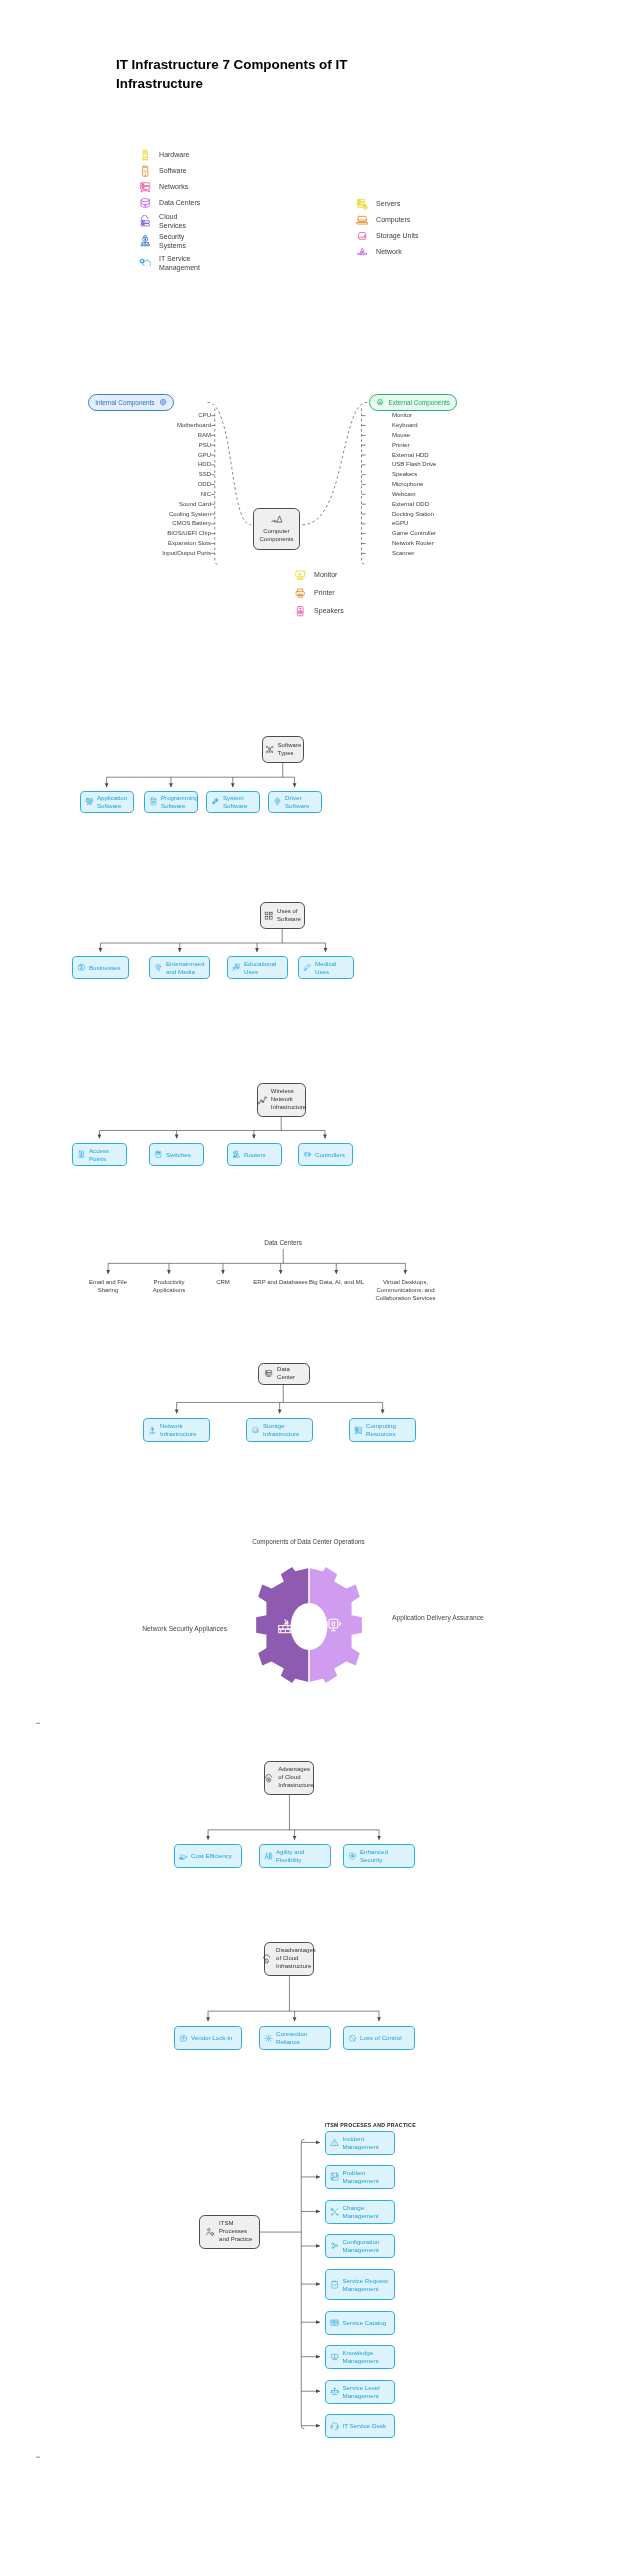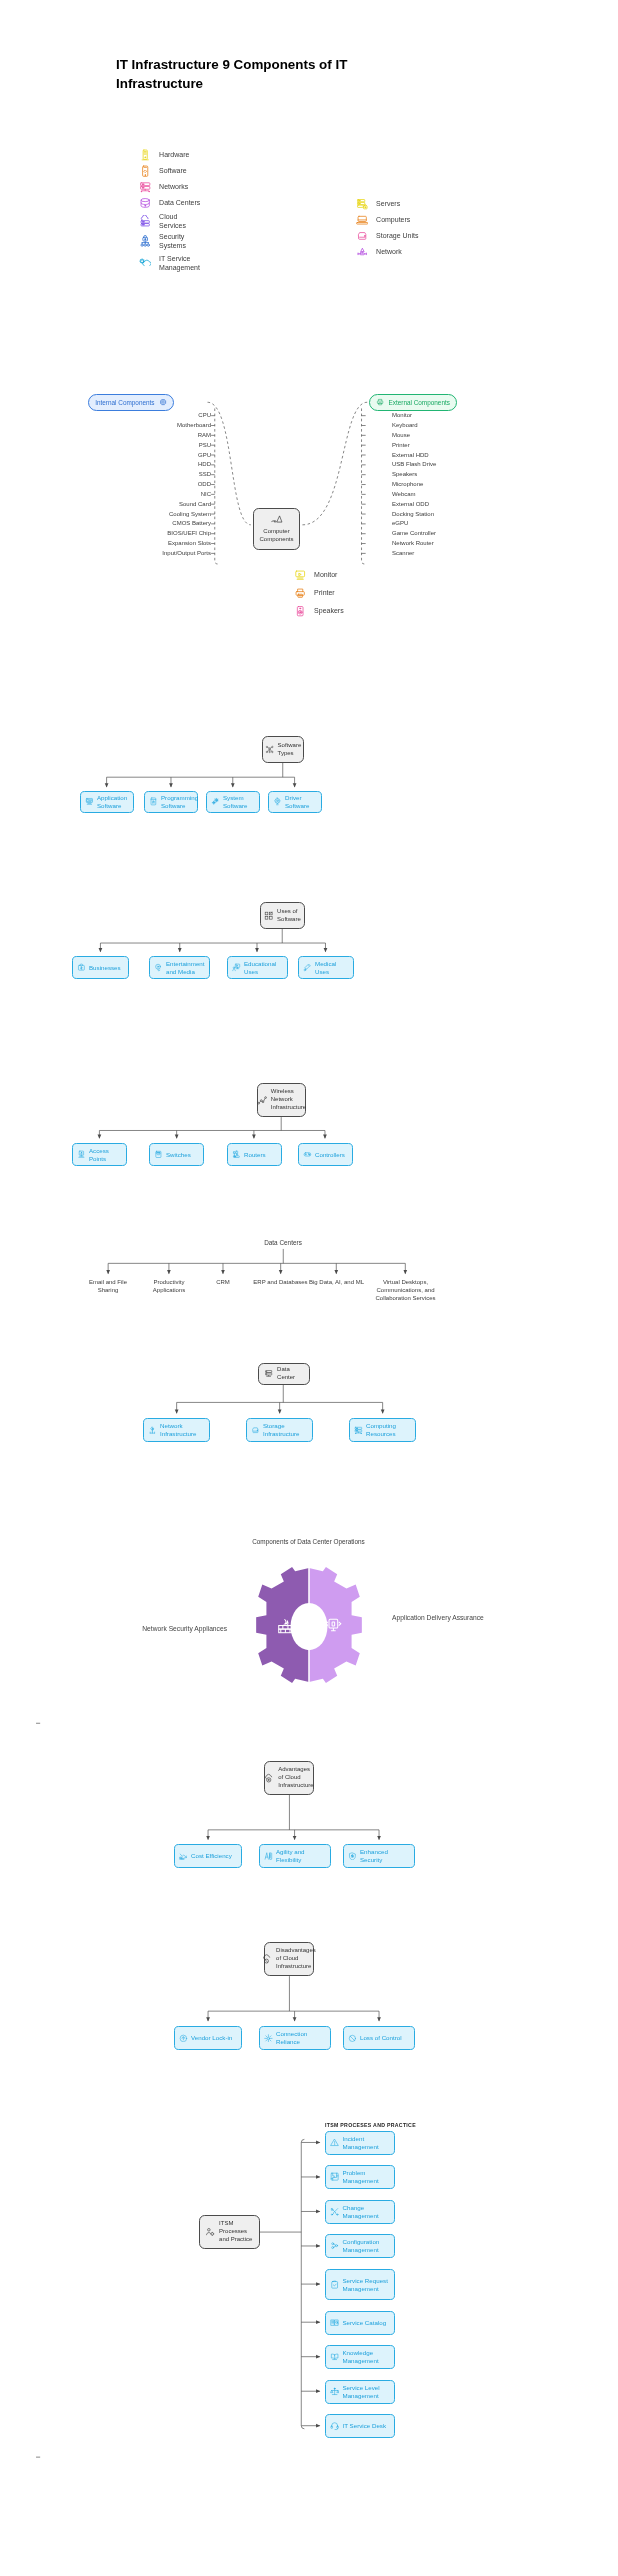--- a/index.html
+++ b/index.html
@@ -55,21 +55,21 @@
   .dl-right { text-align:right; }
   .dl-left  { text-align:left; }
 
   svg.overlay { position:absolute; left:0; top:0; width:618px; height:2691px; pointer-events:none; }
 
   .gear-lab { position:absolute; font-size:6.7px; color:#444; line-height:1.45; }
 </style>
 </head>
 <body>
 
-<div id="page-title">IT Infrastructure 9 Components of IT Infrastructure</div>
+<div id="page-title">IT Infrastructure 7 Components of IT Infrastructure</div>
 
 <div class="legend-col" id="legend-left" style="left:138px; top:147px;">
     <div class="legend-item" style="height: 16px;">
       <span class="legend-ico">
         <svg width="12.4" height="12.4" viewBox="0 0 24 24" fill="none" stroke="#e8d616" stroke-width="1.5" stroke-linecap="round" stroke-linejoin="round">
           <rect x="8" y="2" width="8" height="18" rx="1.4"></rect>
           <path d="M10 5h4M10 7.5h4M10 10h4"></path>
           <circle cx="12" cy="16" r=".9" fill="#e8d616"></circle>
           <path d="M6 21h12"></path>
         </svg>

